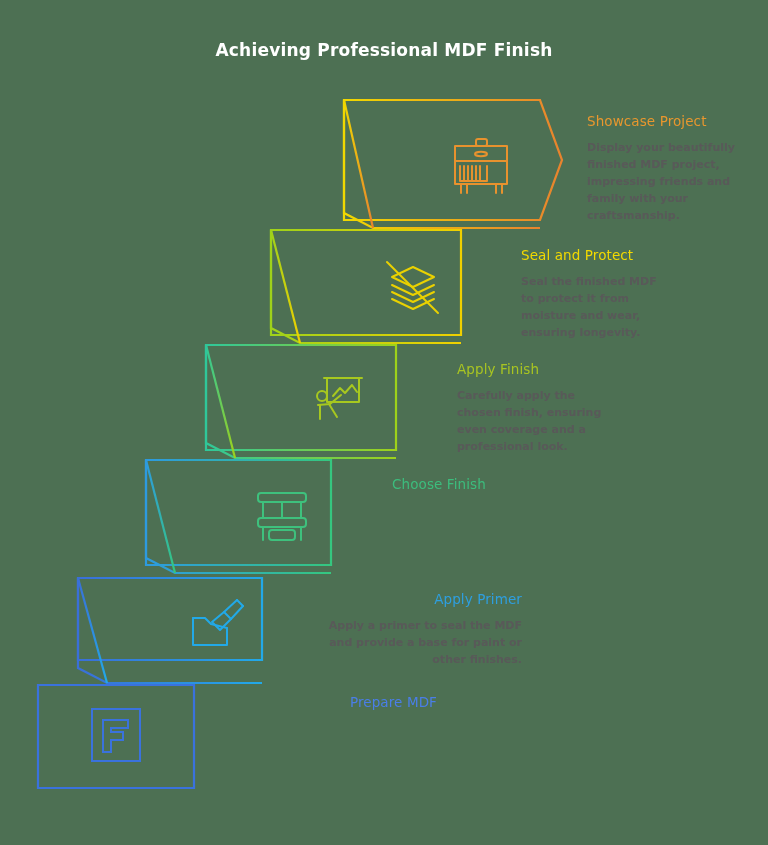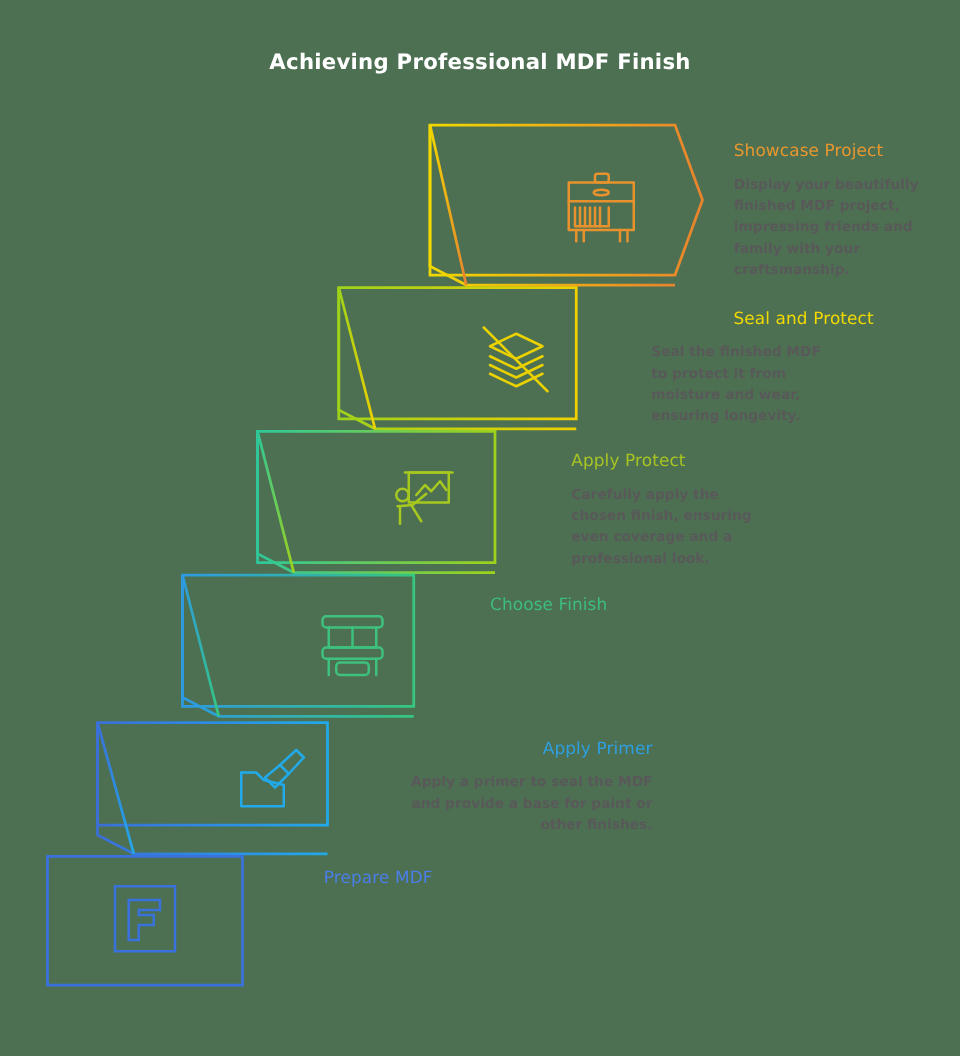--- a/index.html
+++ b/index.html
@@ -191,35 +191,35 @@
       <path d="M103 720 L103 752 L111 752 L111 740 L123 740 L123 732 L111 732 L111 728 L128 728 L128 720 Z"></path>
     </g>
   </svg>
 
   <div class="step-text w175" style="left:587px; top:113px;">
     <div class="step-heading" style="color:#e8972e;">Showcase Project</div>
     <div class="step-desc w150">Display your beautifully finished MDF project, impressing friends and family with your craftsmanship.</div>
   </div>
 
   <div class="step-text w175" style="left:521px; top:247px;">
-    <div class="step-heading" style="color:#f2d900;text-align:right;">Seal and Protect</div>
+    <div class="step-heading" style="color:#f2d900;">Seal and Protect</div>
     <div class="step-desc w150">Seal the finished MDF to protect it from moisture and wear, ensuring longevity.</div>
   </div>
 
   <div class="step-text w175" style="left:457px; top:361px;">
-    <div class="step-heading" style="color:#a8c422;">Apply Protect</div>
+    <div class="step-heading" style="color:#a8c422;">Apply Finish</div>
     <div class="step-desc w160">Carefully apply the chosen finish, ensuring even coverage and a professional look.</div>
   </div>
 
   <div class="step-text w175" style="left:392px; top:476px;">
     <div class="step-heading" style="color:#3cbd7d;">Choose Finish</div>
   </div>
 
   <div class="step-text w190" style="left:326px; top:591px;text-align:right;">
     <div class="step-heading" style="color:#2e9fe0;">Apply Primer</div>
     <div class="step-desc w190">Apply a primer to seal the MDF and provide a base for paint or other finishes.</div>
   </div>
 
-  <div class="step-text w175" style="left:259px; top:694px;">
+  <div class="step-text w175" style="left:259px; top:694px;text-align:right;">
     <div class="step-heading" style="color:#4a7ee8;">Prepare MDF</div>
   </div>
 
 </div>
 
 </body></html>

